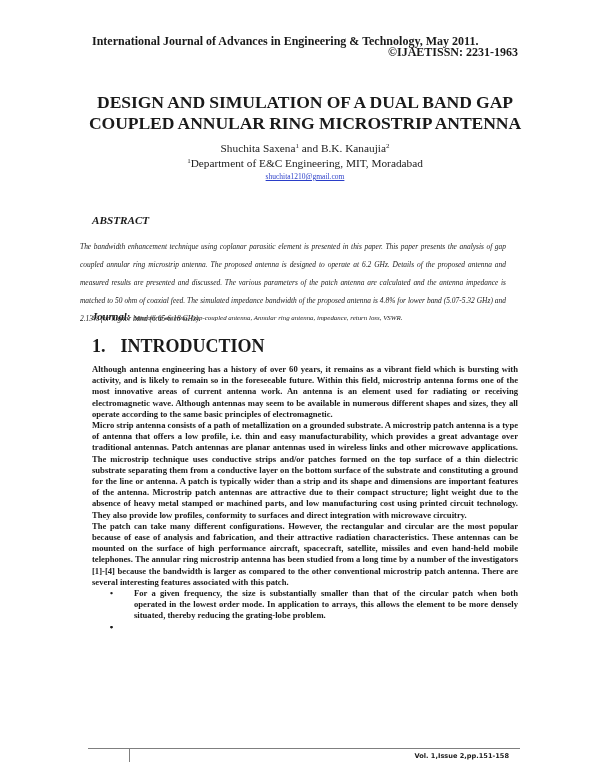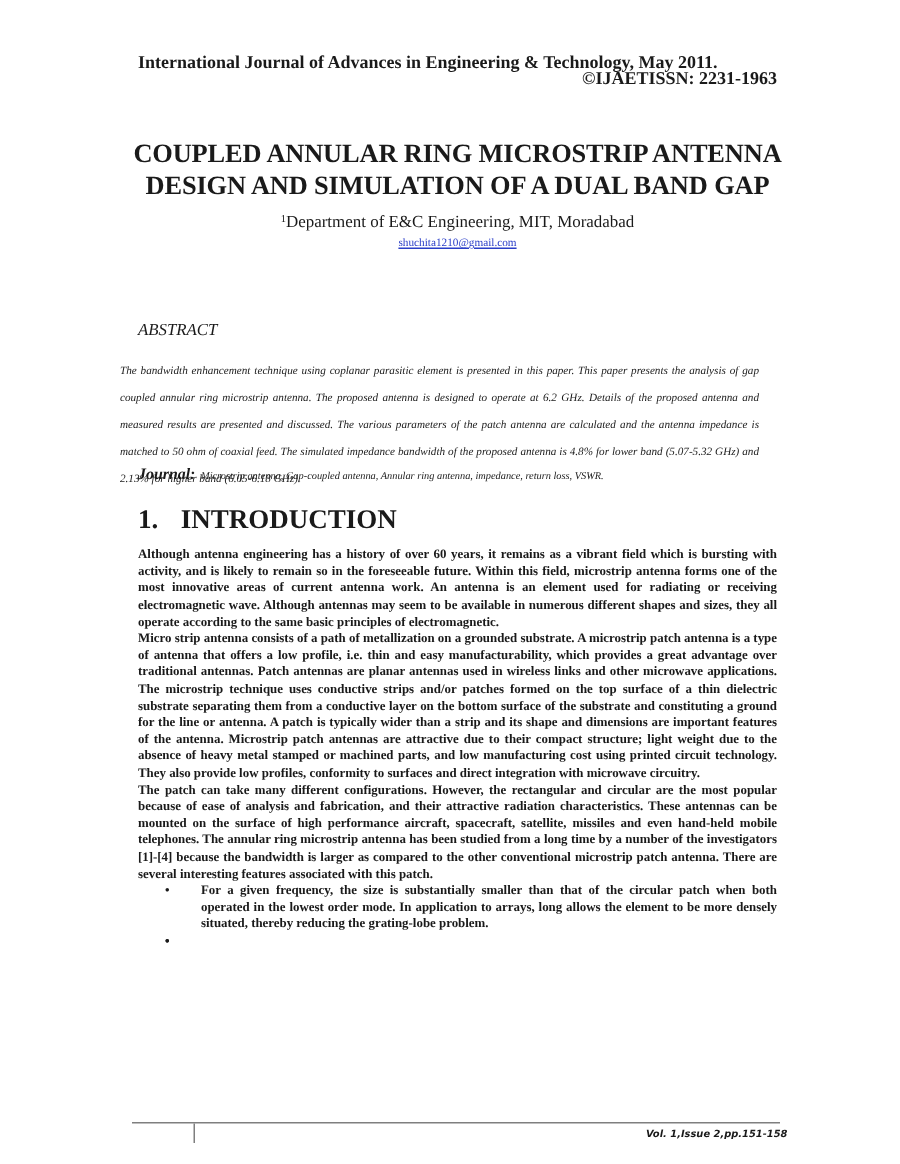--- a/index.html
+++ b/index.html
@@ -7,54 +7,57 @@
          font-family: "Liberation Serif", serif; color: #1a1a1a; }
   .header { position: absolute; left: 92px; top: 36px; width: 426px;
             font-family: "Liberation Serif", serif; font-weight: bold; font-size: 12px; line-height: 11px; }
   .header .row2 { display: flex; justify-content: flex-end; }
   .title { position: absolute; left: 80px; top: 92px; width: 450px; text-align: center;
            font-weight: bold; font-size: 17.6px; line-height: 21px; letter-spacing: -0.1px; }
   .authors { position: absolute; left: 80px; top: 141px; width: 450px; text-align: center;
              font-size: 11.3px; line-height: 15px; }
   .authors sup { font-size: 7px; vertical-align: top; position: relative; top: -2px; }
   .authors .email { color: #2a3ec8; text-decoration: underline; font-size: 7.5px; line-height: 12px; display: block; }
-  .abstract-h { position: absolute; left: 92px; top: 214px; font-weight: normal; font-style: italic; font-size: 11.2px; }
+  .abstract-h { position: absolute; left: 92px; top: 214px; font-weight: bold; font-style: italic; font-size: 11.2px; }
   .abstract { position: absolute; left: 80px; top: 238px; width: 426px; font-style: italic;
               font-size: 7.45px; line-height: 18px; text-align: justify; font-family: Liberation Serif, serif; }
   .keywords { position: absolute; left: 92px; top: 311px; width: 430px; font-style: italic; font-size: 6.9px; white-space: nowrap; }
   .keywords b { font-size: 10.6px; font-weight: bold; margin-right: 2px; }
   .intro-h { position: absolute; left: 92px; top: 336px; font-weight: bold; font-size: 18px; }
   .intro-h .num { margin-right: 15px; }
   .body { position: absolute; left: 92px; top: 364px; width: 426px; font-size: 8.6px; line-height: 11.2px; text-align: justify; font-weight: bold; }
   .body p { margin: 0; }
   .body ul { margin: 0; padding-left: 0; list-style: none; }
   .body li { position: relative; padding-left: 42px; }
   .body li .bullet { position: absolute; left: 18px; top: 0; }
   .footer-rule { position: absolute; left: 88px; top: 748px; width: 432px; height: 0; border-top: 1.3px solid #7f7f7f; }
   .footer-num { position: absolute; left: 110px; top: 787px; font-family: "DejaVu Sans", sans-serif; font-weight: bold; font-size: 6.6px; }
   .footer-sep { position: absolute; left: 129px; top: 749px; width: 0; height: 13px; border-left: 1.3px solid #7f7f7f; }
-  .footer-vol { position: absolute; right: 75px; top: 752px; font-family: "DejaVu Sans", sans-serif; font-weight: bold; font-size: 6.6px; font-style: italic; }
+  .footer-vol { position: absolute; right: 91px; top: 752px; font-family: "DejaVu Sans", sans-serif; font-weight: bold; font-size: 6.6px; }
 </style>
 </head>
 <body>
 
 <div class="header">
   <div>International Journal of Advances in Engineering &amp; Technology, May 2011.</div>
   <div class="row2">
     <span>©IJAET</span>
     <span>ISSN: 2231-1963</span>
   </div>
 </div>
 
 <div class="title">
+  <div>DESIGN AND SIMULATION OF A DUAL BAND GAP</div>
   <div>COUPLED ANNULAR RING MICROSTRIP ANTENNA</div>
-  <div>DESIGN AND SIMULATION OF A DUAL BAND GAP</div>
 </div>
 
 <div class="authors">
+  <div>
+    <span>Shuchita Saxena</span><sup>1</sup><span style="white-space:pre"> and </span><span>B.K. Kanaujia</span><sup>2</sup>
+  </div>
   <div>
     <sup>1</sup><span>Department of E&amp;C Engineering, MIT, Moradabad</span>
   </div>
   <a class="email">shuchita1210@gmail.com</a>
 </div>
 
 <div class="abstract-h">ABSTRACT</div>
 <div class="abstract">The bandwidth enhancement technique using coplanar parasitic element is presented in this paper. This paper presents the analysis of gap coupled annular ring microstrip antenna. The proposed antenna is designed to operate at 6.2 GHz. Details of the proposed antenna and measured results are presented and discussed. The various parameters of the patch antenna are calculated and the antenna impedance is matched to 50 ohm of coaxial feed. The simulated impedance bandwidth of the proposed antenna is 4.8% for lower band (5.07-5.32 GHz) and 2.13% for higher band (6.05-6.18 GHz).</div>
 
 <div class="keywords">
@@ -64,21 +67,21 @@
 
 <div class="intro-h">
   <span class="num">1.</span><span>INTRODUCTION</span>
 </div>
 
 <div class="body">
   <p>Although antenna engineering has a history of over 60 years, it remains as a vibrant field which is bursting with activity, and is likely to remain so in the foreseeable future. Within this field, microstrip antenna forms one of the most innovative areas of current antenna work. An antenna is an element used for radiating or receiving electromagnetic wave. Although antennas may seem to be available in numerous different shapes and sizes, they all operate according to the same basic principles of electromagnetic.</p>
   <p>Micro strip antenna consists of a path of metallization on a grounded substrate. A microstrip patch antenna is a type of antenna that offers a low profile, i.e. thin and easy manufacturability, which provides a great advantage over traditional antennas. Patch antennas are planar antennas used in wireless links and other microwave applications. The microstrip technique uses conductive strips and/or patches formed on the top surface of a thin dielectric substrate separating them from a conductive layer on the bottom surface of the substrate and constituting a ground for the line or antenna. A patch is typically wider than a strip and its shape and dimensions are important features of the antenna. Microstrip patch antennas are attractive due to their compact structure; light weight due to the absence of heavy metal stamped or machined parts, and low manufacturing cost using printed circuit technology. They also provide low profiles, conformity to surfaces and direct integration with microwave circuitry.</p>
   <p>The patch can take many different configurations. However, the rectangular and circular are the most popular because of ease of analysis and fabrication, and their attractive radiation characteristics. These antennas can be mounted on the surface of high performance aircraft, spacecraft, satellite, missiles and even hand-held mobile telephones. The annular ring microstrip antenna has been studied from a long time by a number of the investigators [1]-[4] because the bandwidth is larger as compared to the other conventional microstrip patch antenna. There are several interesting features associated with this patch.</p>
   <ul>
-    <li><span class="bullet">•</span><span>For a given frequency, the size is substantially smaller than that of the circular patch when both operated in the lowest order mode. In application to arrays, long allows the element to be more densely situated, thereby reducing the grating-lobe problem.</span></li>
+    <li><span class="bullet">•</span><span>For a given frequency, the size is substantially smaller than that of the circular patch when both operated in the lowest order mode. In application to arrays, this allows the element to be more densely situated, thereby reducing the grating-lobe problem.</span></li>
     <li><span class="bullet">•</span></li>
     <li><span class="bullet">•</span></li>
   </ul>
 </div>
 
 <div class="footer-rule"></div>
 <div class="footer-num">151</div>
 <div class="footer-sep"></div>
 <div class="footer-vol">Vol. 1,Issue 2,pp.151-158</div>
 

